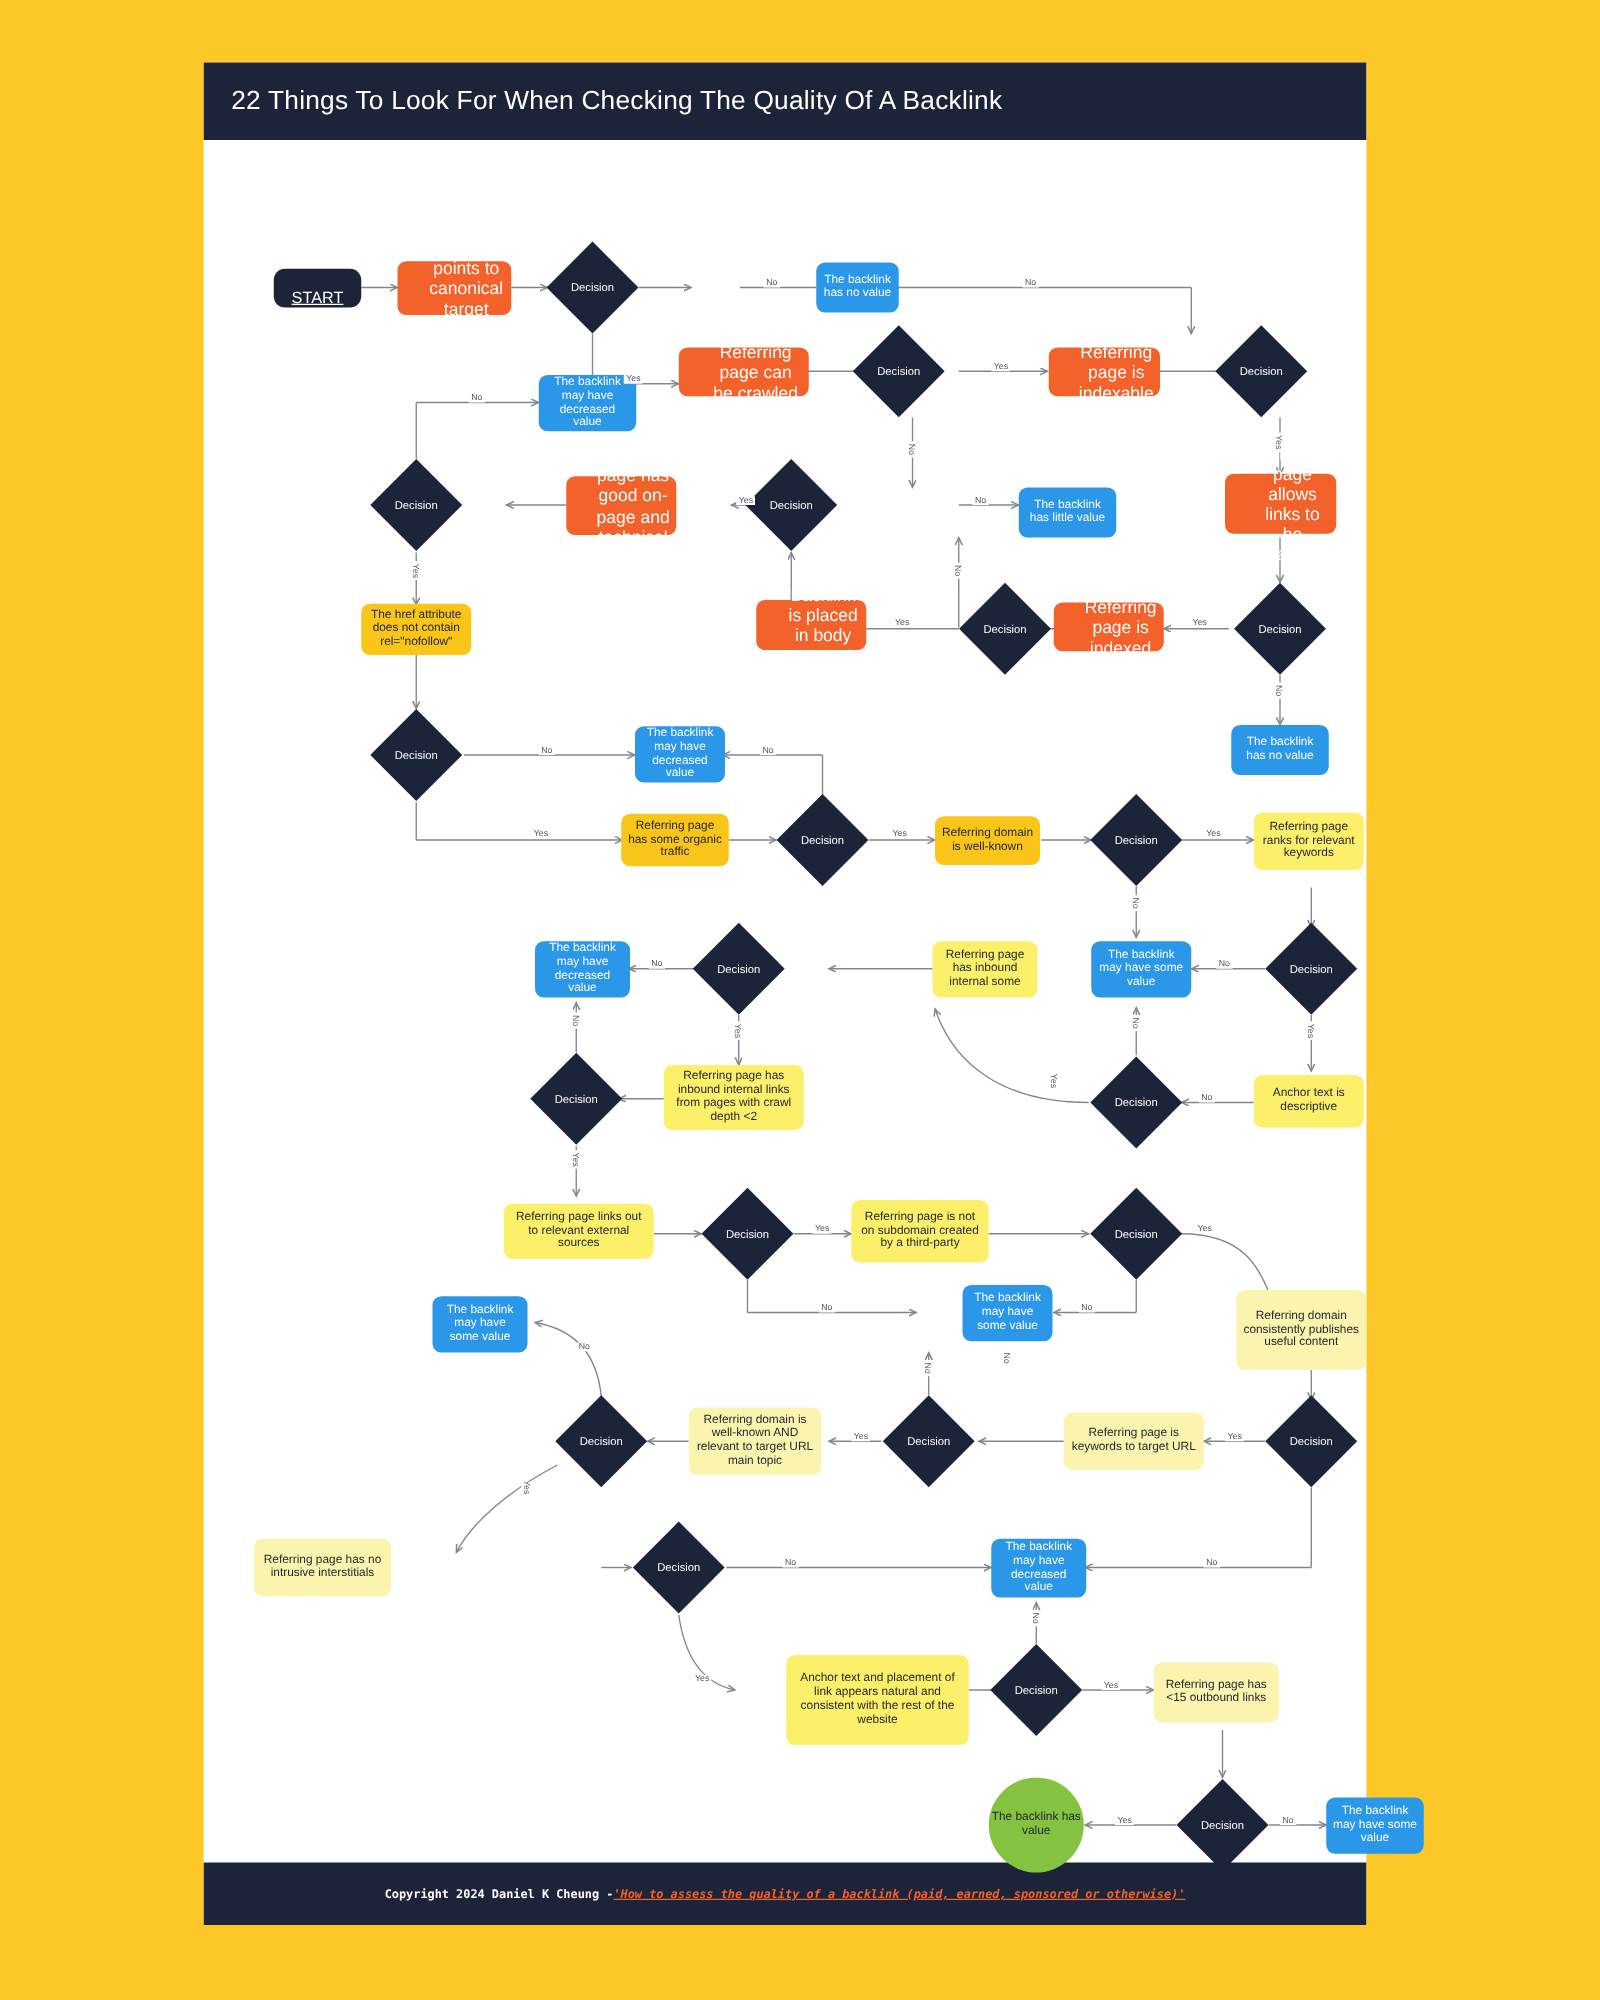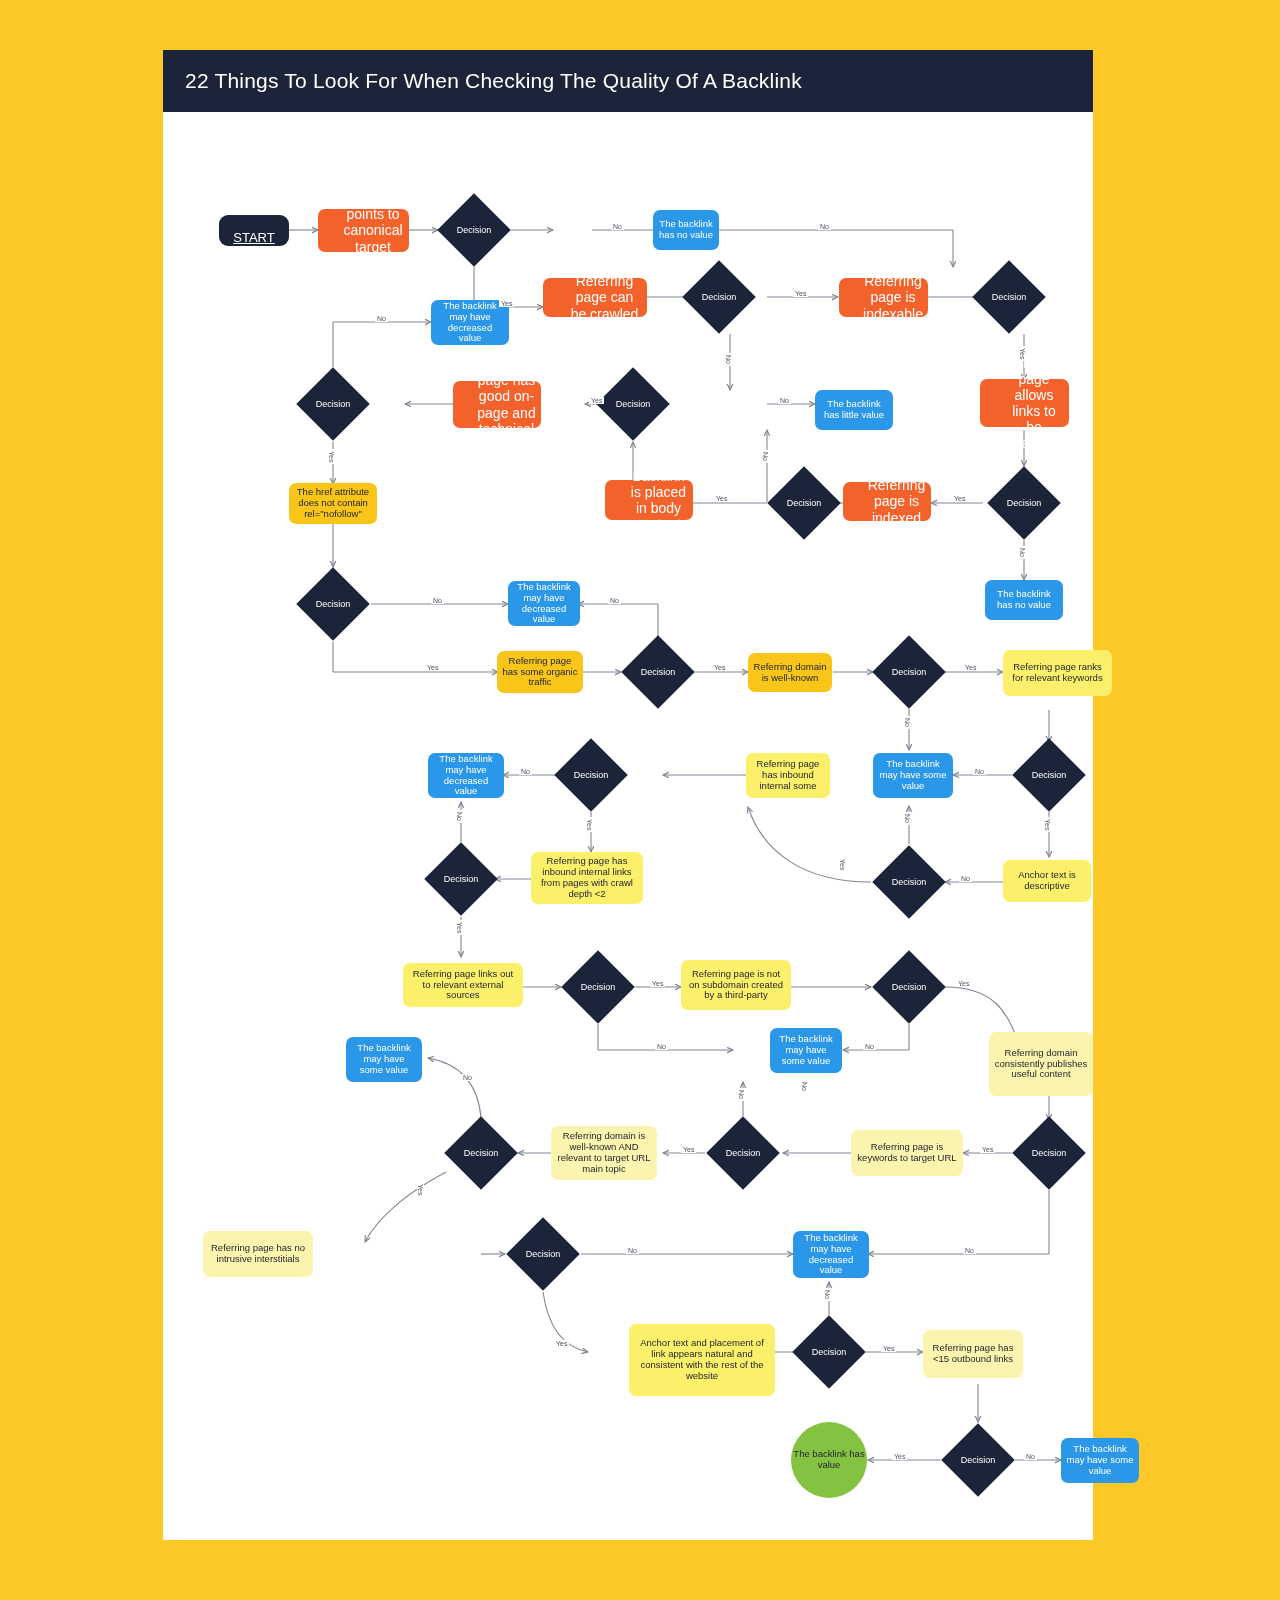--- a/index.html
+++ b/index.html
@@ -375,21 +375,21 @@
       <span>Referring domain is well-known</span>
     </div>
 
     <div class="dec" style="left:720px; top:534px; width:52px; height:52px;">
       <div class="dia"></div>
       <div class="lbl">
           <span>Decision</span>
         </div>
     </div>
 
-    <div class="node box yellow" style="left:840px; top:538px; width:109px; height:46px;">
+    <div class="node box yellow" style="left:840px; top:538px; width:88px; height:46px;">
       <span>Referring page ranks for relevant keywords</span>
     </div>
 
     <div class="node box blue" style="left:265px; top:641px; width:76px; height:45px;">
       <span>The backlink may have decreased value</span>
     </div>
 
     <div class="dec" style="left:860px; top:637px; width:52px; height:52px;">
       <div class="dia"></div>
       <div class="lbl">
@@ -584,14 +584,18 @@
     <div class="elab" style="left:463px; top:1135px;">No</div>
     <div class="elab" style="left:800px; top:1135px;">No</div>
     <div class="elab" style="left:391px; top:1228px;">Yes</div>
     <div class="elab vert" style="left:661px; top:1176px;">No</div>
     <div class="elab" style="left:718px; top:1233px;">Yes</div>
     <div class="elab" style="left:729px; top:1341px;">Yes</div>
     <div class="elab" style="left:861px; top:1341px;">No</div>
 
   </div>
 
+  <div id="footer">
+    <span class="fnote">Copyright 2024 Daniel K Cheung - </span>
+    <span class="flink">'How to assess the quality of a backlink (paid, earned, sponsored or otherwise)'</span>
+  </div>
 
 </div>
 
 </body></html>

